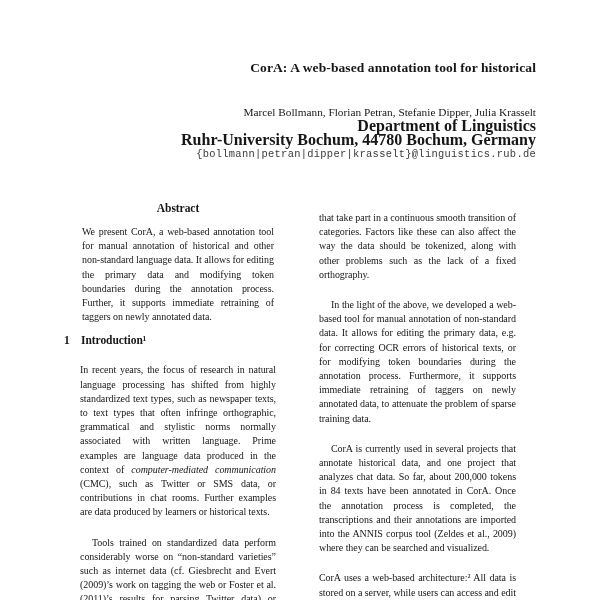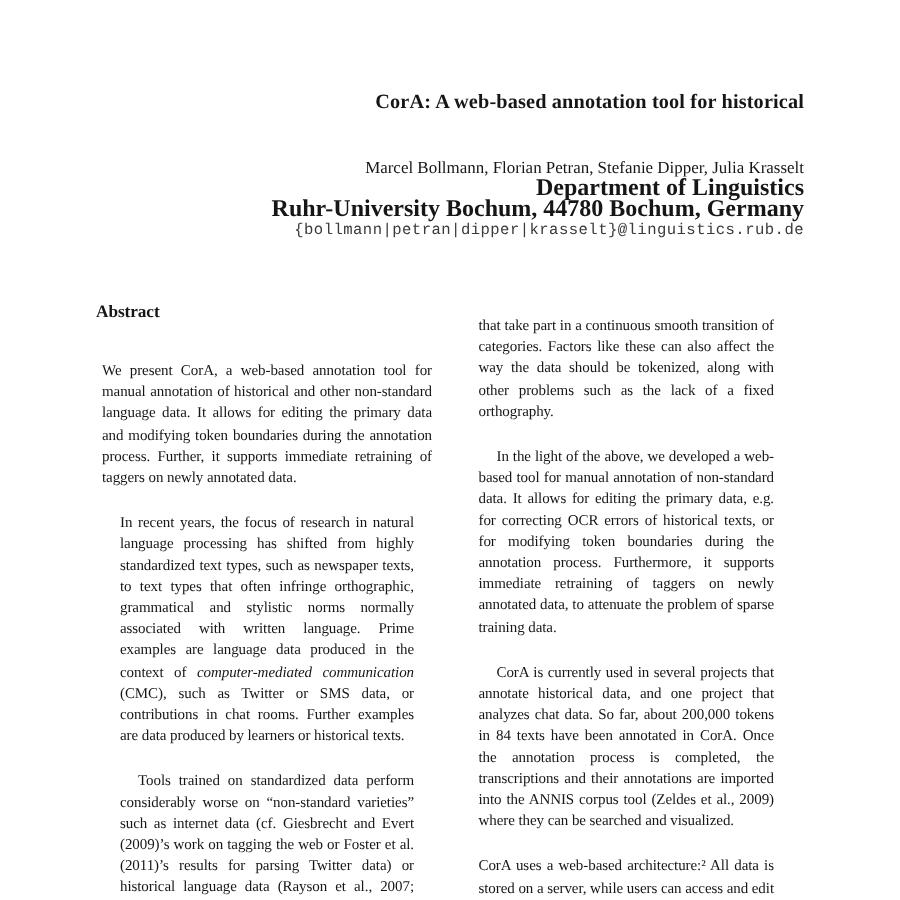--- a/index.html
+++ b/index.html
@@ -47,27 +47,27 @@
   .col {
     position: absolute;
     text-align: justify;
     font-size: 10px;
     line-height: 14.2px;
     letter-spacing: -0.05px;
   }
   .col-left  { left: 64px;  top: 197px; width: 228px; }
   .col-right { left: 303px; top: 195px; width: 229px; }
   .abstract-heading {
-    text-align: left;
+    text-align: center;
     font-weight: bold;
     font-size: 11.5px;
     line-height: 14px;
-    margin: 4px 0 26px 0;
+    margin: 4px 0 10px 0;
   }
-  .abstract-body { margin: 0 4px; }
+  .abstract-body { margin: 0 18px; }
   .section-heading {
     font-weight: bold;
     font-size: 11.5px;
     line-height: 14px;
     text-align: left;
     margin: 9px 0 11px 0;
   }
   .section-heading .sec-num {
     display: inline-block;
     min-width: 17px;
@@ -86,20 +86,23 @@
     <div class="authors">Marcel Bollmann, Florian Petran, Stefanie Dipper, Julia Krasselt</div>
     <div class="affil">Department of Linguistics</div>
     <div class="affil">Ruhr-University Bochum, 44780 Bochum, Germany</div>
     <div class="email">{bollmann|petran|dipper|krasselt}@linguistics.rub.de</div>
   </div>
 
   <div class="col col-left">
     <div class="abstract-heading">Abstract</div>
     <div class="abstract-body">We present CorA, a web-based annotation tool for manual annotation of historical and other non-standard language data. It allows for editing the primary data and modifying token boundaries during the annotation process. Further, it supports immediate retraining of taggers on newly annotated data.</div>
 
+    <div class="section-heading">
+      <span class="sec-num">1</span><span>Introduction¹</span>
+    </div>
 
     <p><span>In recent years, the focus of research in natural language processing has shifted from highly standardized text types, such as newspaper texts, to text types that often infringe orthographic, grammatical and stylistic norms normally associated with written language. Prime examples are language data produced in the context of </span><span class="italic">computer-mediated communication</span><span> (CMC), such as Twitter or SMS data, or contributions in chat rooms. Further examples are data produced by learners or historical texts.</span></p>
 
     <p class="indent">Tools trained on standardized data perform considerably worse on “non-standard varieties” such as internet data (cf. Giesbrecht and Evert (2009)’s work on tagging the web or Foster et al. (2011)’s results for parsing Twitter data) or historical language data (Rayson et al., 2007; Scheible et al., 2011). This can mainly be attributed to the facts that tools are applied out of domain, or only small amounts of training data are available.</p>
   </div>
 
   <div class="col col-right">
     <p>that take part in a continuous smooth transition of categories. Factors like these can also affect the way the data should be tokenized, along with other problems such as the lack of a fixed orthography.</p>
     <p class="indent">In the light of the above, we developed a web-based tool for manual annotation of non-standard data. It allows for editing the primary data, e.g. for correcting OCR errors of historical texts, or for modifying token boundaries during the annotation process. Furthermore, it supports immediate retraining of taggers on newly annotated data, to attenuate the problem of sparse training data.</p>
     <p class="indent">CorA is currently used in several projects that annotate historical data, and one project that analyzes chat data. So far, about 200,000 tokens in 84 texts have been annotated in CorA. Once the annotation process is completed, the transcriptions and their annotations are imported into the ANNIS corpus tool (Zeldes et al., 2009) where they can be searched and visualized.</p>

